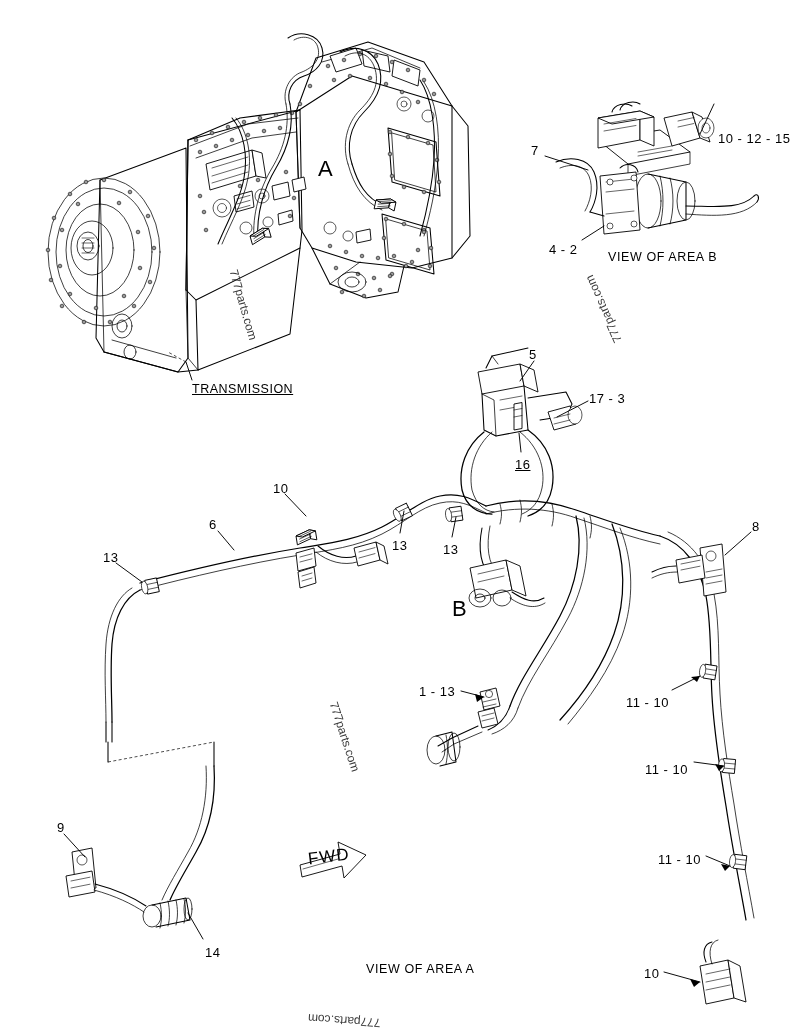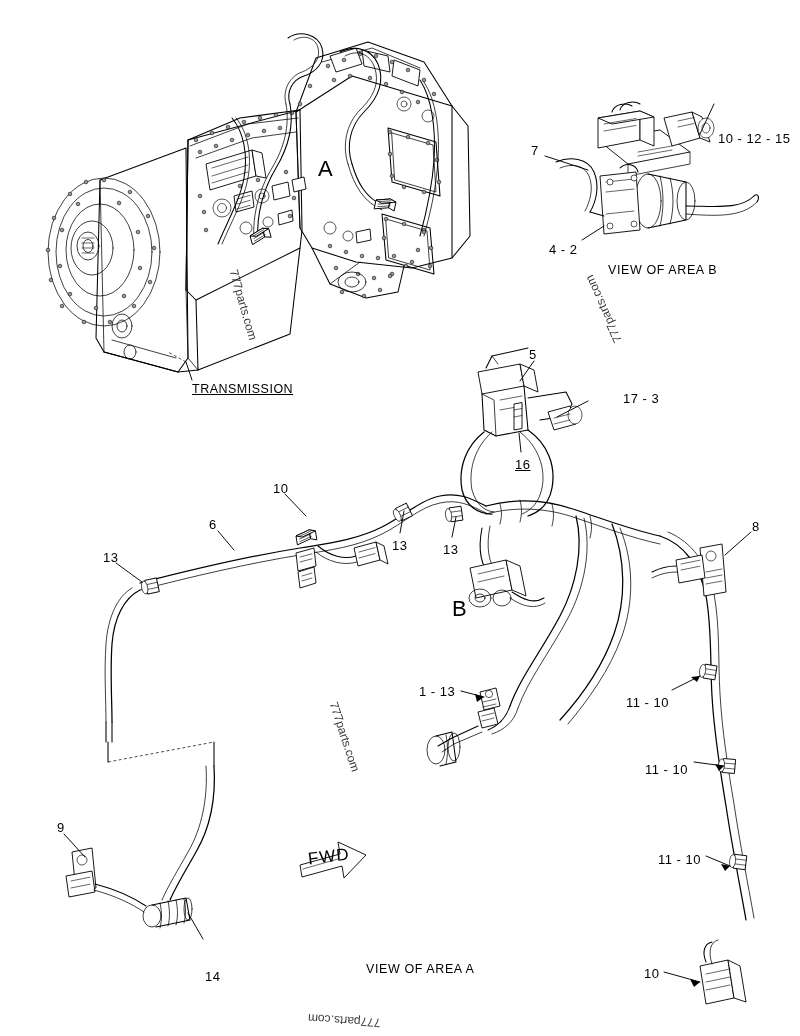--- a/index.html
+++ b/index.html
@@ -544,44 +544,44 @@
   </svg>
 
   <div class="transmission-cap" style="left:192px; top:382px;">TRANSMISSION</div>
 
   <div class="areamark" style="left:318px; top:158px;">A</div>
 
   <div class="areamark" style="left:452px; top:598px;">B</div>
 
   <div class="fwdtxt" style="left:308px; top:847px;">FWD</div>
 
-  <div class="viewcap" style="left:608px; top:263px;">VIEW OF AREA B</div>
+  <div class="viewcap" style="left:608px; top:250px;">VIEW OF AREA B</div>
 
   <div class="viewcap" style="left:366px; top:962px;text-align:right;">VIEW OF AREA A</div>
 
   <div class="wm" style="left:240px; top:268px; transform:rotate(74deg); transform-origin:0 0;">777parts.com</div>
   <div class="wm" style="left:612px; top:345px; transform:rotate(-114deg); transform-origin:0 0;">777parts.com</div>
   <div class="wm" style="left:340px; top:700px; transform:rotate(72deg); transform-origin:0 0;">777parts.com</div>
   <div class="wm" style="left:380px; top:1030px; transform:rotate(184deg); transform-origin:0 0;">777parts.com</div>
 
   <div id="callout-layer">
       <div class="lbl" style="left: 718px; top: 84px; margin-top: 48px;">10 - 12 - 15</div>
       <div class="lbl" style="left: 531px; top: 144px;">7</div>
       <div class="lbl" style="left: 549px; top: 243px; text-align: center;">4 - 2</div>
       <div class="lbl" style="left: 529px; top: 348px;">5</div>
-      <div class="lbl" style="left: 623px; top: 392px;">17 - 3</div>
+      <div class="lbl" style="left: 589px; top: 392px;">17 - 3</div>
       <div class="lbl" style="left: 515px; top: 458px; text-decoration: underline;">16</div>
       <div class="lbl" style="left: 273px; top: 482px;">10</div>
       <div class="lbl" style="left: 209px; top: 518px;">6</div>
       <div class="lbl" style="left: 103px; top: 551px;">13</div>
       <div class="lbl" style="left: 392px; top: 539px;">13</div>
       <div class="lbl" style="left: 443px; top: 543px;">13</div>
       <div class="lbl" style="left: 752px; top: 520px;">8</div>
       <div class="lbl" style="left: 419px; top: 685px; text-align: right;">1 - 13</div>
       <div class="lbl" style="left: 626px; top: 696px;">11 - 10</div>
       <div class="lbl" style="left: 645px; top: 763px;">11 - 10</div>
       <div class="lbl" style="left: 658px; top: 853px;">11 - 10</div>
       <div class="lbl" style="left: 57px; top: 821px;">9</div>
-      <div class="lbl" style="left: 205px; top: 946px; margin-top: 24px;">14</div>
+      <div class="lbl" style="left: 205px; top: 946px;">14</div>
       <div class="lbl" style="left: 644px; top: 967px;">10</div>
     </div>
 
 </div>
 
 </body></html>

